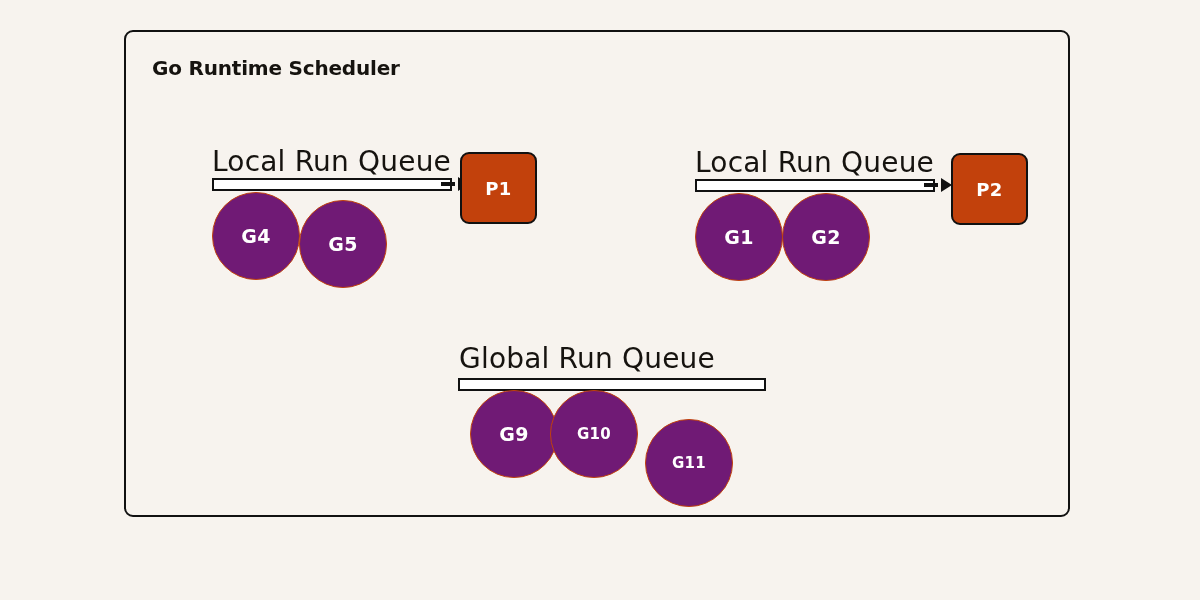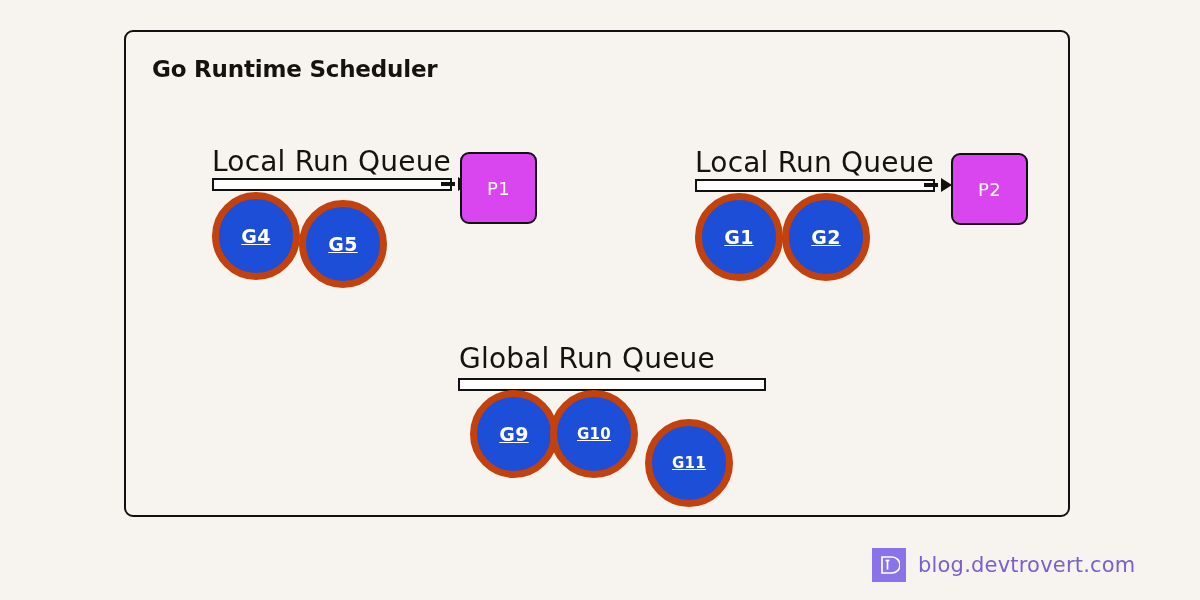--- a/index.html
+++ b/index.html
@@ -30,21 +30,21 @@
     height: 487px;
     border: 2px solid #111111;
     border-radius: 9px;
     background: #F7F3EE;
     box-sizing: border-box;
   }
   .panel-title {
     position: absolute;
     left: 152px;
     top: 56px;
-    font-size: 23px;
+    font-size: 20px;
     font-weight: bold;
     color: #16130F;
     letter-spacing: -0.2px;
     white-space: nowrap;
   }
 
   
   .queue-group {
     position: absolute;
   }
@@ -88,49 +88,48 @@
     border-bottom: 7px solid transparent;
     border-left: 11px solid #111111;
   }
 
   
   .g-circle {
     position: absolute;
     width: 88px;
     height: 88px;
     border-radius: 50%;
-    background: #1d4ed8;
-    border: 7px solid #c2410c;
+    background: #701a75;
+    border: 1px solid #c2410c;
     box-sizing: border-box;
     display: flex;
     align-items: center;
     justify-content: center;
     color: #FFFFFF;
     font-weight: bold;
     letter-spacing: 0.3px;
-    text-decoration: underline;
   }
   .g-circle.size-lg { font-size: 19px; }
   .g-circle.size-sm { font-size: 15px; }
 
   
   .p-box {
     position: absolute;
     width: 77px;
     height: 72px;
     border-radius: 9px;
-    background: #d946ef;
+    background: #c2410c;
     border: 2px solid #111111;
     box-sizing: border-box;
     display: flex;
     align-items: center;
     justify-content: center;
     color: #FFFFFF;
     font-size: 18px;
-    font-weight: normal;
+    font-weight: bold;
     letter-spacing: 0.3px;
   }
 
   
   .footer {
     position: absolute;
     left: 872px;
     top: 548px;
     display: flex;
     align-items: center;
@@ -201,24 +200,14 @@
 
     <div class="queue-bar" style="left:458px; top:378px; width:308px;"></div>
 
     <div class="g-circle size-lg" style="left:470px; top:390px;">G9</div>
 
     <div class="g-circle size-sm" style="left:550px; top:390px;">G10</div>
 
     <div class="g-circle size-sm" style="left:645px; top:390px;margin-top:29px;">G11</div>
   </div>
 
-  <div class="footer">
-    <div class="footer-logo">
-      <svg width="22" height="22" viewBox="0 0 22 22" aria-hidden="true">
-        <path d="M4 3 H14 A5 5 0 0 1 14 19 H4 V3 Z" fill="none" stroke="#FFFFFF" stroke-width="1.7"></path>
-        <path d="M7.6 6.5 H11.4" fill="none" stroke="#FFFFFF" stroke-width="1.7"></path>
-        <path d="M9.5 6.5 V15.6" fill="none" stroke="#FFFFFF" stroke-width="1.7"></path>
-      </svg>
-    </div>
-    <div class="footer-text">blog.devtrovert.com</div>
-  </div>
 
 </div>
 
 </body></html>

